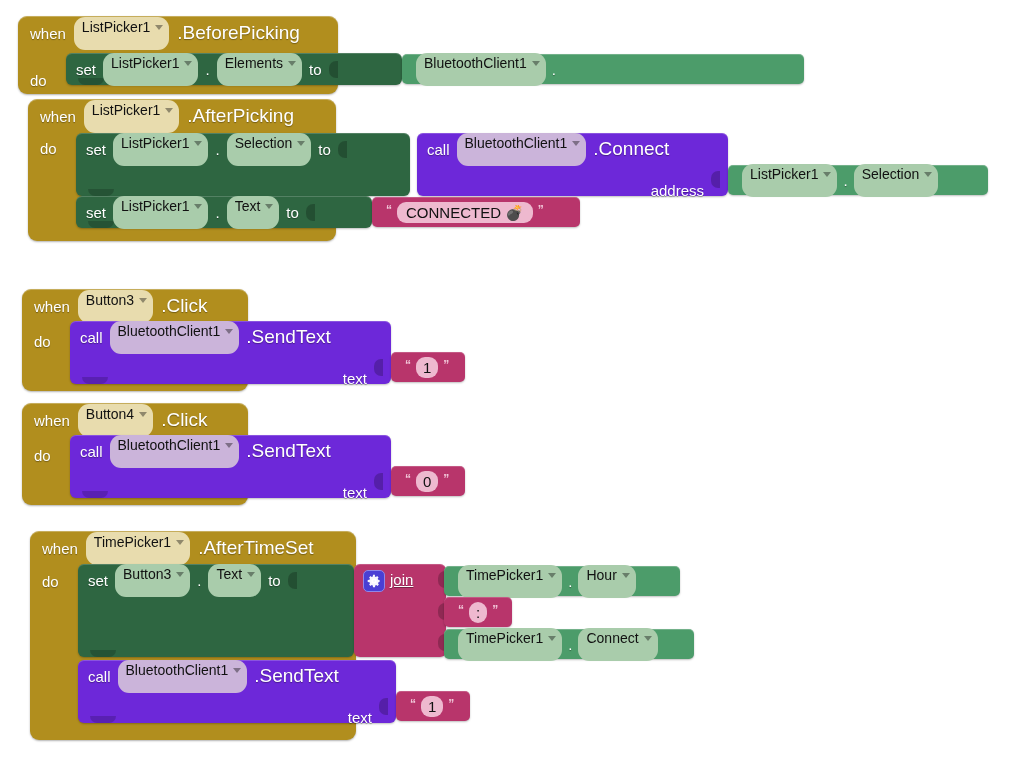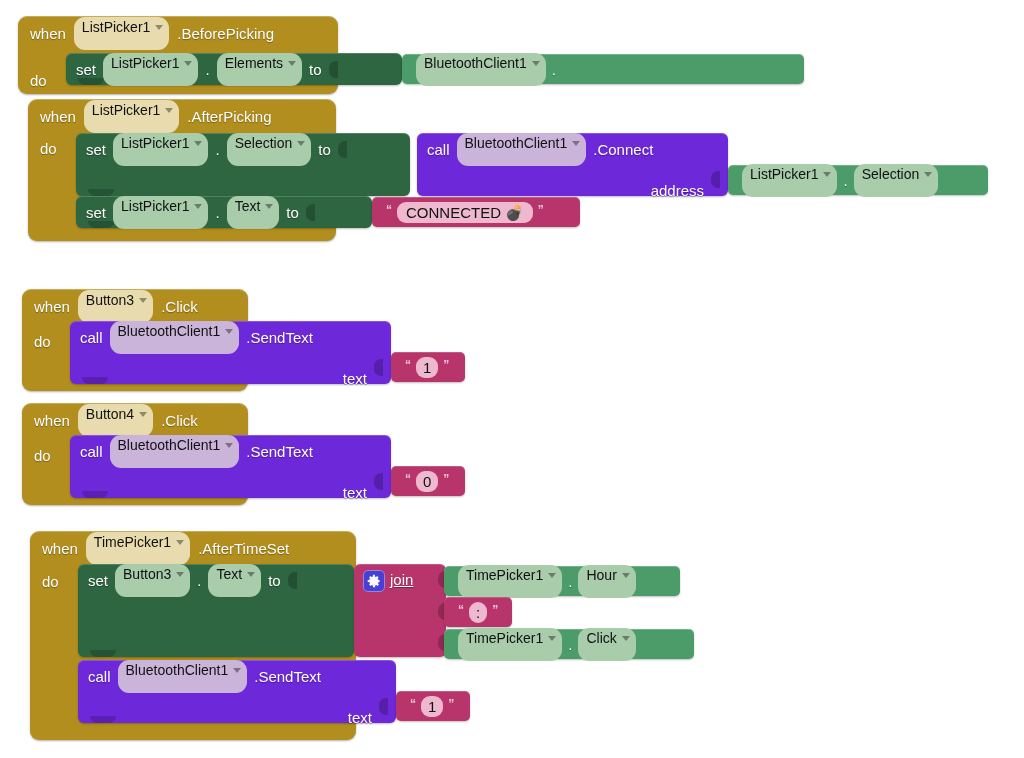--- a/index.html
+++ b/index.html
@@ -51,21 +51,21 @@
     color: #ffffff;
     text-shadow: 0 1px 1px rgba(0,0,0,0.35);
   }
   .kw {
     font-size: 15px;
     color: #ffffff;
     text-shadow: 0 1px 1px rgba(0,0,0,0.35);
     white-space: nowrap;
   }
   .suffix {
-    font-size: 15px;
+    font-size: 19px;
     color: #ffffff;
     text-shadow: 0 1px 1px rgba(0,0,0,0.35);
     white-space: nowrap;
   }
 
   
   .pill {
     display: inline-flex;
     align-items: center;
     gap: 5px;
@@ -477,21 +477,21 @@
     <span class="quote">”</span>
   </div>
 
   <div class="blk getter" style="left:444px; top:629px; width:250px; height:30px;">
     <span class="pill green">
       <span>TimePicker1</span>
       <span class="caret"></span>
     </span>
     <span class="dot">.</span>
     <span class="pill green">
-      <span>Click</span>
+      <span>Connect</span>
       <span class="caret"></span>
     </span>
   </div>
 
   <div class="blk callblk" style="left:78px; top:660px; width:318px; height:63px;">
     <div class="notch" style="left:12px; top:56px;"></div>
     <div class="call-row" style="top:-1px;">
       <span class="kw">call</span>
       <span class="pill lilac">
         <span>BluetoothClient1</span>

